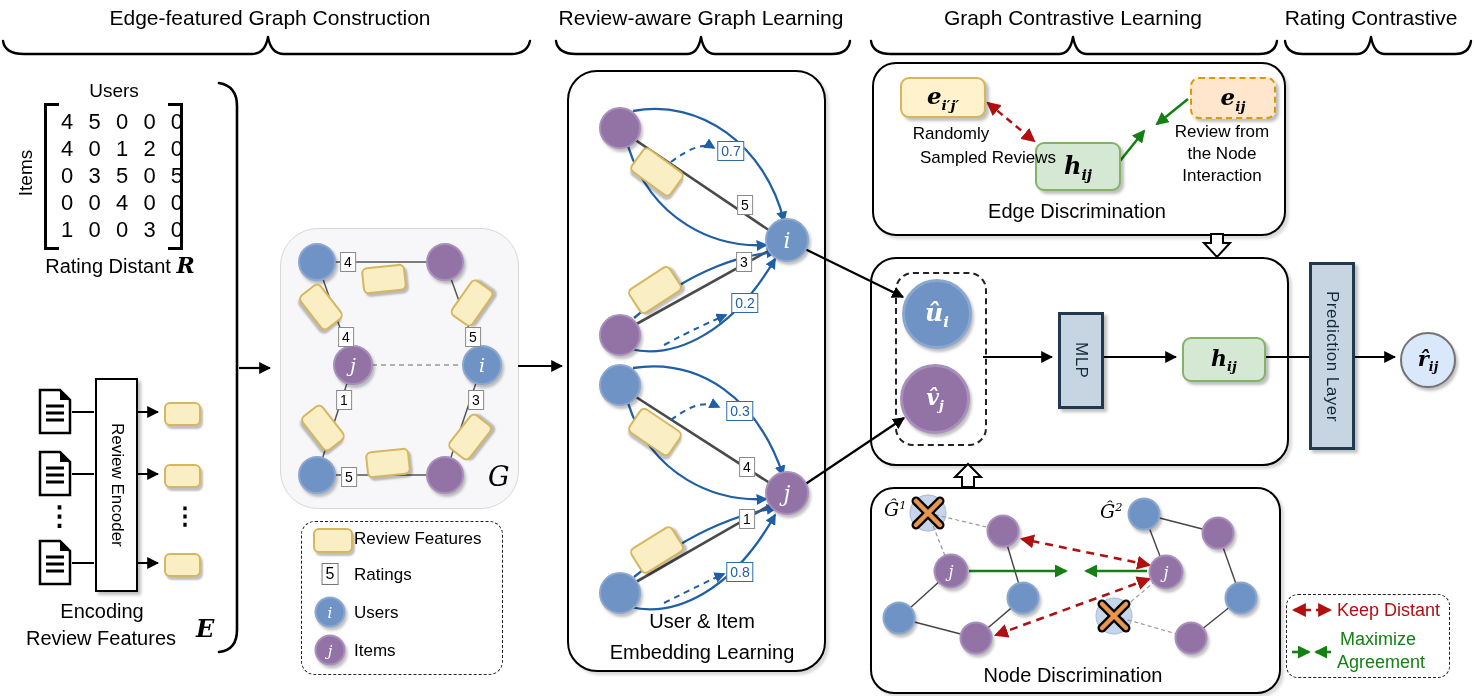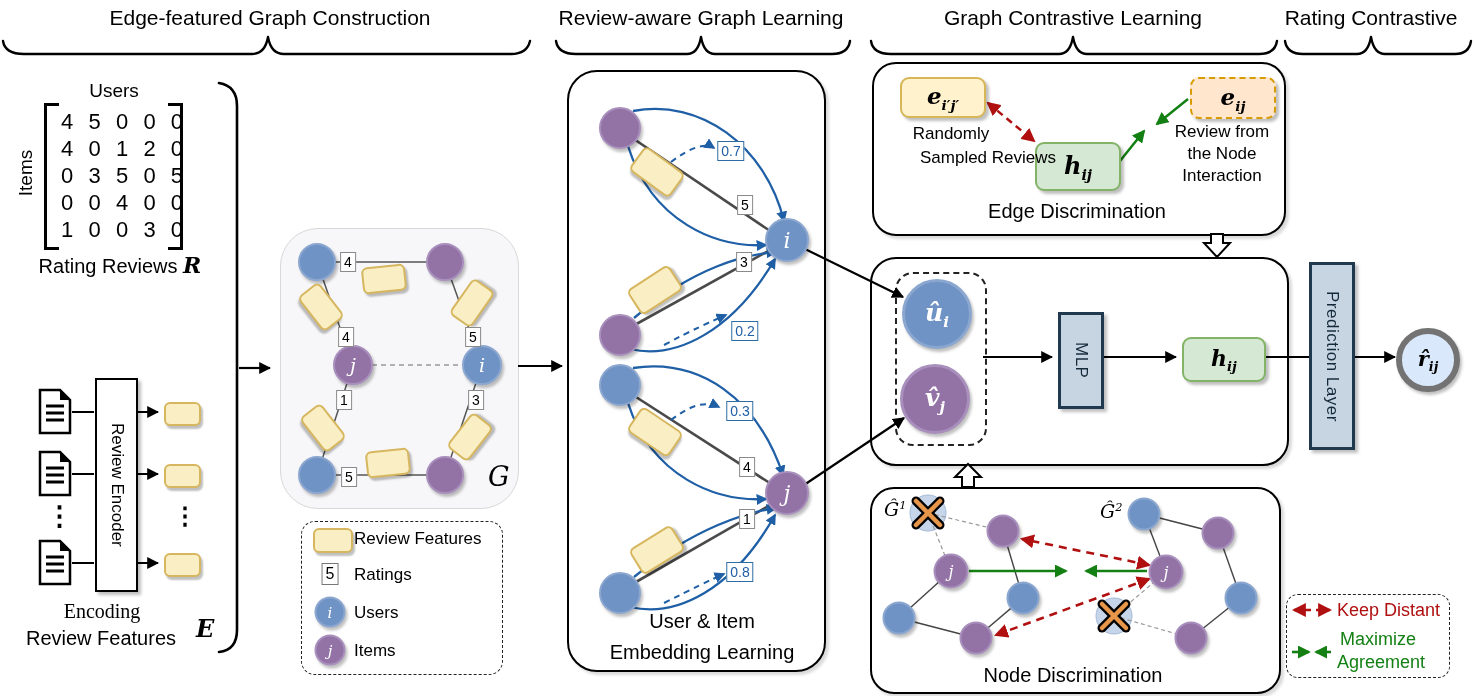--- a/index.html
+++ b/index.html
@@ -206,21 +206,21 @@
   <div class="txt ctr" style="left:114px;top:80px;font-size:19px;">Users</div>
   <div class="txt" style="left:-4px;top:162px;width:60px;text-align:center;font-size:19px;transform:rotate(-90deg);">Items</div>
   <div class="abs" style="left:44px;top:103px;width:12px;height:141px;border:3px solid #000;border-right:none;z-index:3;"></div>
   <div class="abs" style="left:168px;top:103px;width:12px;height:141px;border:3px solid #000;border-left:none;z-index:3;"></div>
   <div class="matrow" style="left:61px;top:109px;">4  5  0  0  0</div>
   <div class="matrow" style="left:61px;top:136px;">4  0  1  2  0</div>
   <div class="matrow" style="left:61px;top:163px;">0  3  5  0  5</div>
   <div class="matrow" style="left:61px;top:190px;">0  0  4  0  0</div>
   <div class="matrow" style="left:61px;top:217px;">1  0  0  3  0</div>
   <div class="txt" style="left:30px;top:252px;width:180px;text-align:center;font-size:20px;">
-    <span>Rating Reviews</span>
+    <span>Rating Distant</span>
     <span class="math" style="font-size:22px;">R</span>
   </div>
 
   <svg class="docsvg" style="left:38px;top:388px;" width="34" height="47" viewBox="0 0 34 47">
     <path d="M2,2 h20 l10,10 v33 h-30 z" fill="#fff" stroke="#000" stroke-width="2.5"></path>
       <path d="M22,2 l10,10 h-10 z" fill="#000"></path>
     <g stroke="#000" stroke-width="3">
         <line x1="8" y1="18" x2="26" y2="18"></line>
         <line x1="8" y1="25" x2="26" y2="25"></line>
         <line x1="8" y1="32" x2="26" y2="32"></line>
@@ -245,21 +245,21 @@
       </g>
   </svg>
   <div class="ell" style="left:46px;top:500px;font-size:27px;">⋮</div>
   <div class="abs" style="left:95px;top:378px;width:39px;height:210px;background:#fff;border:2.2px solid #000;z-index:3;display:flex;align-items:center;justify-content:center;box-shadow:3px 3px 3px rgba(0,0,0,0.25);">
     <span style="writing-mode:vertical-rl;font-size:17px;">Review Encoder</span>
   </div>
   <div class="chip" style="left:164px;top:402px;width:33px;height:20px;"></div>
   <div class="chip" style="left:164px;top:464px;width:33px;height:20px;"></div>
   <div class="chip" style="left:164px;top:553px;width:33px;height:20px;"></div>
   <div class="ell" style="left:173px;top:502px;font-size:24px;">⋮</div>
-  <div class="txt ctr" style="left:102px;top:600px;font-size:20px;font-family:Liberation Serif, serif;">Encoding</div>
+  <div class="txt ctr" style="left:102px;top:600px;font-size:20px;">Encoding</div>
   <div class="txt ctr" style="left:101px;top:627px;font-size:20px;">Review Features</div>
   <div class="txt math" style="left:196px;top:614px;font-size:24px;">E</div>
 
   <div class="node blue" style="left:317px;top:262px;width:34px;height:34px;"></div>
   <div class="node purple" style="left:445px;top:262px;width:34px;height:34px;"></div>
   <div class="node purple" style="left:353px;top:365px;width:36px;height:36px;font-size:19px;">
       <span>j</span>
     </div>
   <div class="node blue" style="left:482px;top:365px;width:36px;height:36px;font-size:19px;">
       <span>i</span>
@@ -310,21 +310,21 @@
   <div class="chip" style="left:655px;top:290px;width:46px;height:26px;transform:translate(-50%,-50%) rotate(-33deg);"></div>
   <div class="chip" style="left:655px;top:432px;width:46px;height:26px;transform:translate(-50%,-50%) rotate(34deg);"></div>
   <div class="chip" style="left:657px;top:550px;width:46px;height:26px;transform:translate(-50%,-50%) rotate(-32deg);"></div>
 
   <div class="rl" style="left:745px;top:205px;">5</div>
   <div class="rl" style="left:744px;top:262px;">3</div>
   <div class="rl" style="left:747px;top:467px;">4</div>
   <div class="rl" style="left:747px;top:519px;">1</div>
 
   <div class="wl" style="left:731px;top:151px;">0.7</div>
-  <div class="wl" style="left:745px;top:331px;">0.2</div>
+  <div class="wl" style="left:745px;top:303px;">0.2</div>
   <div class="wl" style="left:740px;top:411px;">0.3</div>
   <div class="wl" style="left:740px;top:572px;">0.8</div>
 
   <div class="txt ctr" style="left:702px;top:610px;font-size:20px;">User &amp; Item</div>
   <div class="txt ctr" style="left:702px;top:641px;font-size:20px;">Embedding Learning</div>
 
   <div class="abs" style="left:900px;top:77px;width:82px;height:37px;background:#fff2cc;border:2px solid #d6b656;border-radius:9px;z-index:3;display:flex;align-items:center;justify-content:center;box-shadow:3px 3px 3px rgba(0,0,0,0.25);">
     <span class="math" style="font-size:23px;"><span>e</span><sub>i′j′</sub></span>
   </div>
   <div class="abs" style="left:1190px;top:77px;width:82px;height:38px;background:#ffe6cc;border:2.4px dashed #d79b00;border-radius:9px;z-index:3;display:flex;align-items:center;justify-content:center;box-shadow:3px 3px 3px rgba(0,0,0,0.25);">
@@ -336,34 +336,34 @@
   <div class="txt ctr" style="left:951px;top:124px;font-size:17px;">Randomly</div>
   <div class="txt ctr" style="left:951px;top:148px;font-size:17px;margin-left:37px;">Sampled Reviews</div>
   <div class="txt ctr" style="left:1222px;top:122px;font-size:17px;">Review from</div>
   <div class="txt ctr" style="left:1222px;top:144px;font-size:17px;">the Node</div>
   <div class="txt ctr" style="left:1222px;top:166px;font-size:17px;">Interaction</div>
   <div class="txt ctr" style="left:1077px;top:200px;font-size:20px;">Edge Discrimination</div>
 
   <div class="node blue" style="left:937px;top:314px;width:64px;height:64px;font-size:25px;border-width:3px;">
     <span class="math"><span>û</span><sub>i</sub></span>
   </div>
-  <div class="node purple" style="left:935px;top:399px;width:64px;height:64px;font-size:25px;border-width:3px;">
+  <div class="node purple" style="left:935px;top:399px;width:64px;height:64px;font-size:22px;border-width:3px;">
     <span class="math"><span>v̂</span><sub>j</sub></span>
   </div>
   <div class="vbox" style="left:1058px;top:312px;width:40px;height:91px;">
     <span class="vtxt">MLP</span>
   </div>
   <div class="gbox" style="left:1182px;top:337px;width:80px;height:41px;">
     <span class="math" style="font-size:22px;"><span>h</span><sub>ij</sub></span>
   </div>
 
   <div class="vbox" style="left:1309px;top:262px;width:40px;height:182px;">
     <span class="vtxt">Prediction Layer</span>
   </div>
-  <div class="node" style="left:1428px;top:360px;width:52px;height:52px;background:#dae8fc;border:6px solid #737373;color:#000;">
+  <div class="node" style="left:1428px;top:360px;width:52px;height:52px;background:#dae8fc;border:2px solid #737373;color:#000;">
     <span class="math" style="font-size:21px;"><span>r̂</span><sub>ij</sub></span>
   </div>
 
   <div class="txt math" style="left:884px;top:498px;font-size:19px;font-weight:normal;"><span>Ĝ</span><sup>1</sup></div>
   <div class="txt math" style="left:1100px;top:500px;font-size:19px;font-weight:normal;"><span>Ĝ</span><sup>2</sup></div>
 
   <div class="node" style="left:928px;top:513px;width:35px;height:35px;background:#c6d5ea;border:1.5px solid #a4b9d6;box-shadow:none;z-index:1;"></div>
   <div class="node purple" style="left:1003px;top:531px;width:29px;height:29px;"></div>
   <div class="node purple" style="left:951px;top:571px;width:31px;height:31px;font-size:16px;">
       <span>j</span>

